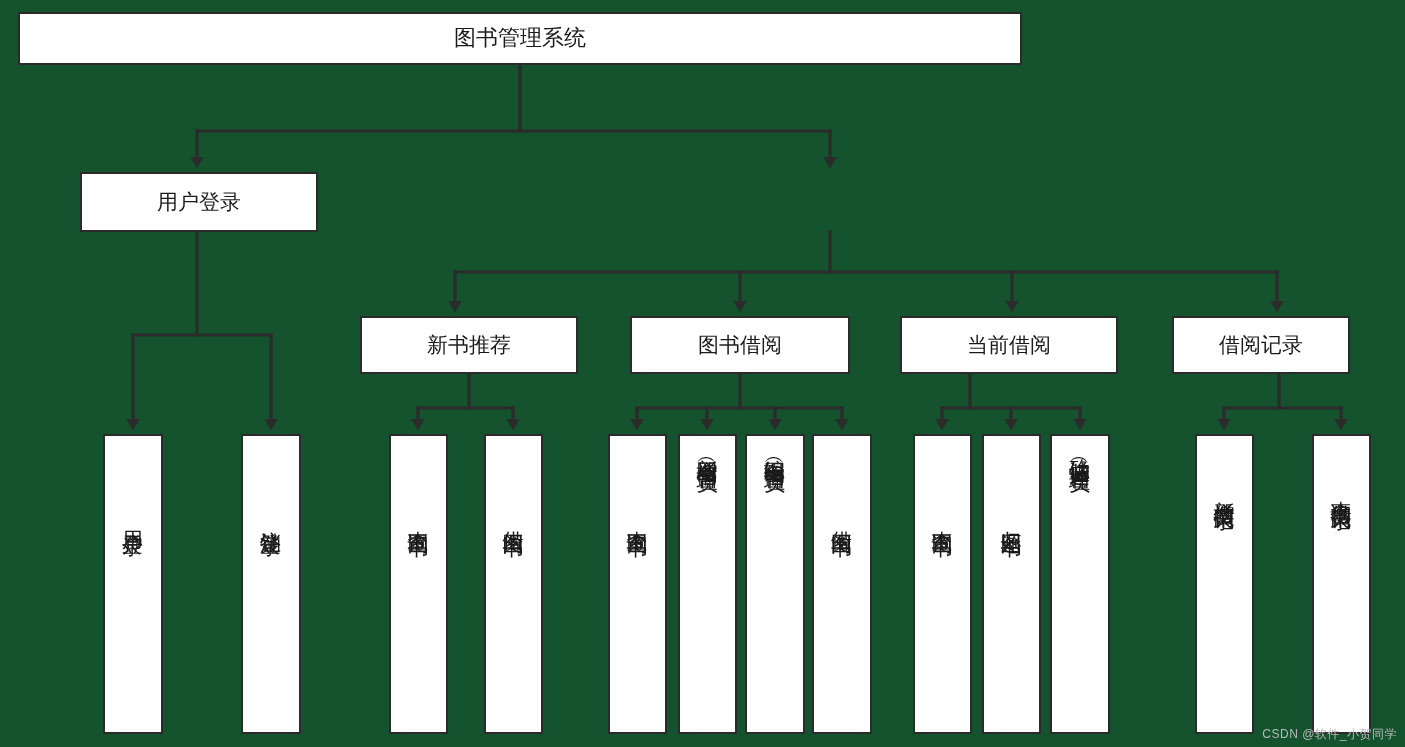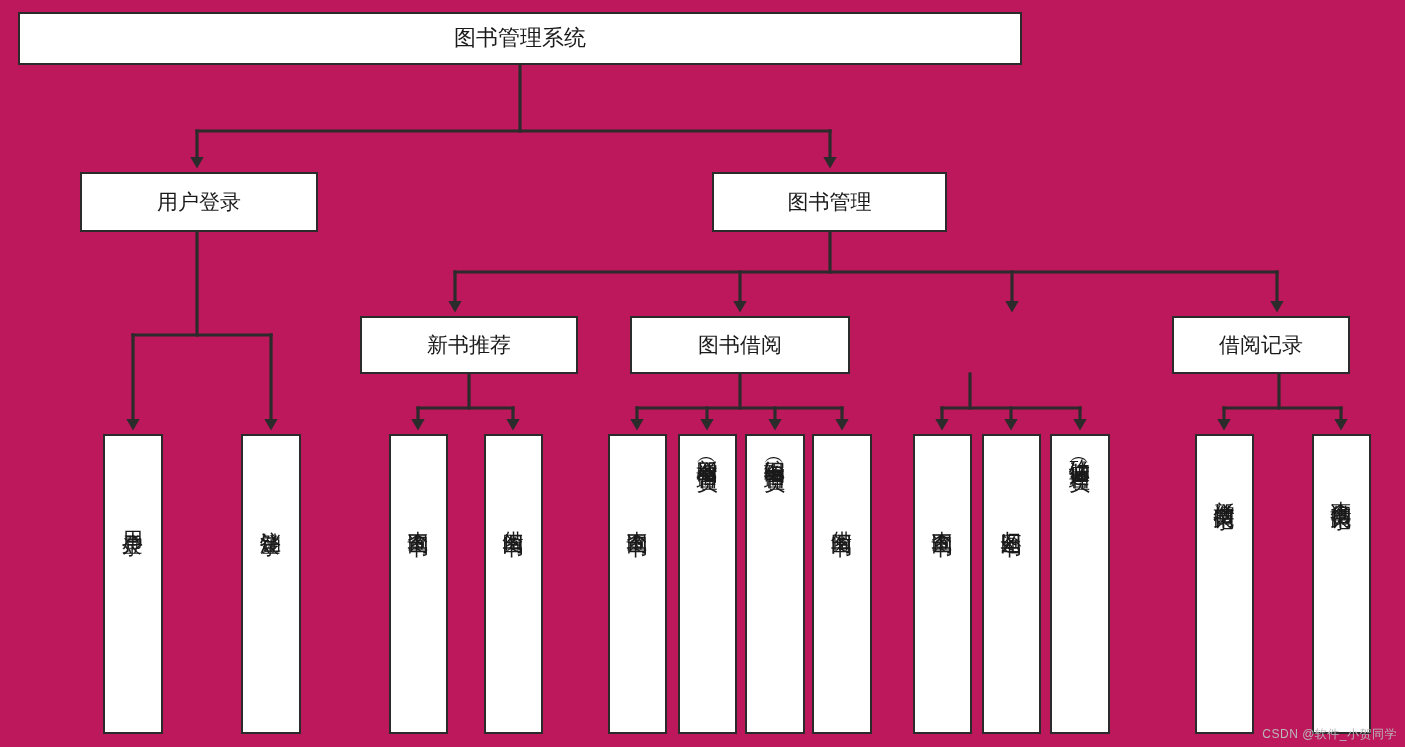--- a/index.html
+++ b/index.html
@@ -7,21 +7,21 @@
     padding: 0;
     background: #ffffff;
   }
   body {
     font-family: "Liberation Sans", "DejaVu Sans", sans-serif;
   }
   #canvas {
     position: relative;
     width: 1405px;
     height: 747px;
-    background: #be185d;
+    background: #14532d;
     overflow: hidden;
   }
   #edges {
     position: absolute;
     left: 0;
     top: 0;
     width: 1405px;
     height: 747px;
     pointer-events: none;
   }
@@ -132,30 +132,30 @@
     </g>
   </svg>
 
   <div class="node root h-node" style="left:18px; top:12px; width:1004px; height:53px;">
     <span class="cap">图书管理系统</span>
   </div>
 
   <div class="node h-node" style="left:80px; top:172px; width:238px; height:60px;">
     <span class="cap">用户登录</span>
   </div>
-  <div class="node h-node" style="left:712px; top:172px; width:235px; height:60px;">
-    <span class="cap">图书管理</span>
-  </div>
 
   <div class="node h-node" style="left:360px; top:316px; width:218px; height:58px;">
     <span class="cap">新书推荐</span>
   </div>
   <div class="node h-node" style="left:630px; top:316px; width:220px; height:58px;">
     <span class="cap">图书借阅</span>
   </div>
+  <div class="node h-node" style="left:900px; top:316px; width:218px; height:58px;">
+    <span class="cap">当前借阅</span>
+  </div>
   <div class="node h-node" style="left:1172px; top:316px; width:178px; height:58px;">
     <span class="cap">借阅记录</span>
   </div>
 
   <div class="node v-node mid2" style="left:103px; top:434px; width:60px; height:300px;">
     <span class="cap">用户登录</span>
   </div>
   <div class="node v-node mid2" style="left:241px; top:434px; width:60px; height:300px;">
     <span class="cap">注销登录</span>
   </div>

